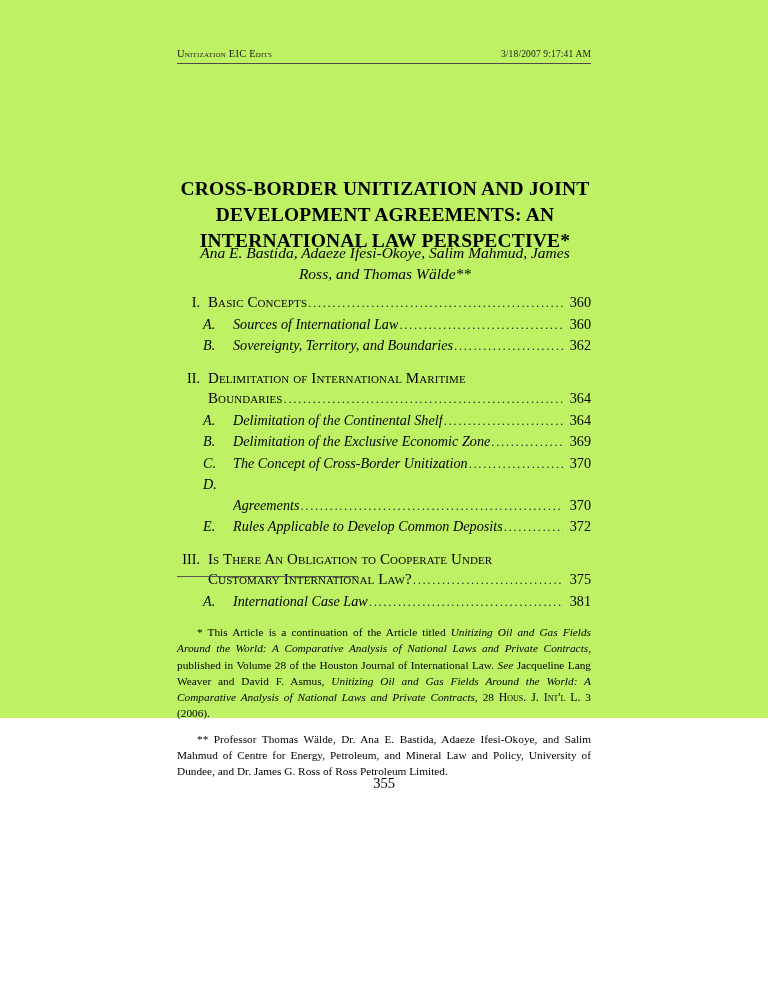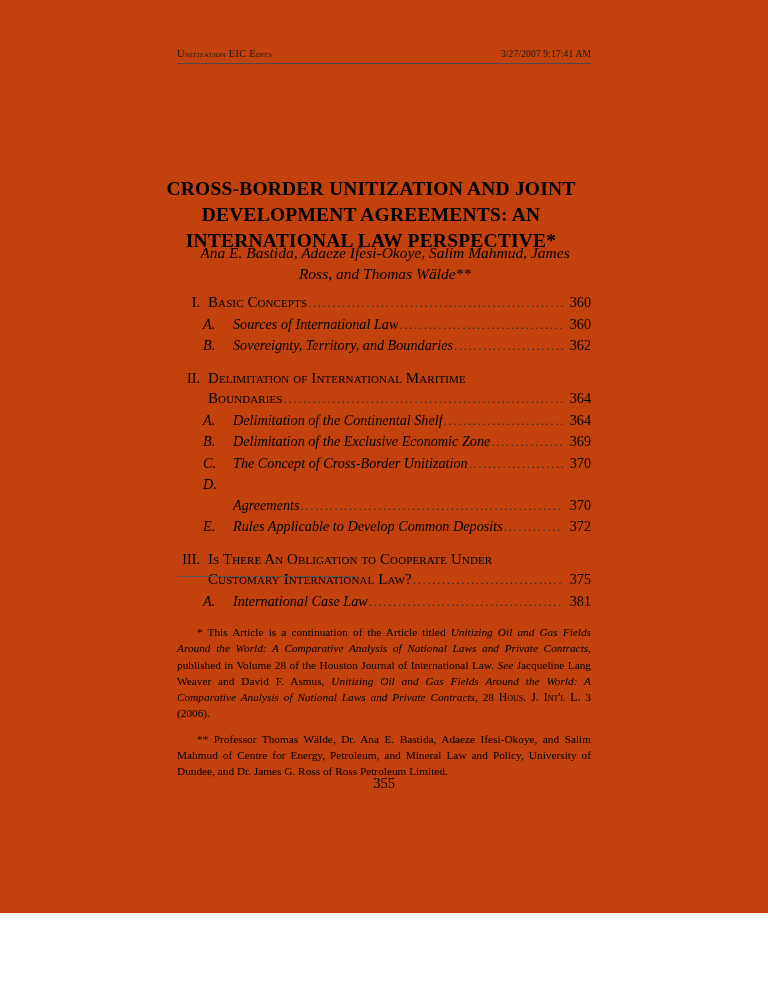--- a/index.html
+++ b/index.html
@@ -13,22 +13,22 @@
     font-family: "Liberation Serif", "DejaVu Serif", serif;
     color: #000000;
     position: relative;
     overflow: hidden;
   }
 
   .page {
     position: absolute;
     left: 0; top: 0;
     width: 768px;
-    height: 913px;
-    background: #c2410c;
+    height: 718px;
+    background: #bef264;
   }
 
   
   .runhead {
     position: absolute;
     left: 177px;
     top: 48px;
     width: 414px;
     display: flex;
     justify-content: space-between;
@@ -50,21 +50,21 @@
     left: 177px;
     top: 63px;
     width: 414px;
     height: 0;
     border-top: 1.1px solid #4a4a4a;
   }
 
   
   .title {
     position: absolute;
-    left: 146px;
+    left: 160px;
     top: 163px;
     width: 450px;
     text-align: center;
     font-weight: bold;
     font-size: 19.5px;
     line-height: 26px;
     letter-spacing: .2px;
   }
   .authors {
     position: absolute;
@@ -186,21 +186,21 @@
     font-size: 14.5px;
   }
 </style>
 </head>
 <body>
 
 <div class="page">
 
   <div class="runhead">
     <span class="runhead-left">Unitization EIC Edits</span>
-    <span class="runhead-right">3/27/2007 9:17:41 AM</span>
+    <span class="runhead-right">3/18/2007 9:17:41 AM</span>
   </div>
   <div class="runhead-rule"></div>
 
   <h1 class="title">
     <span>CROSS-BORDER UNITIZATION AND JOINT</span><br>
     <span>DEVELOPMENT AGREEMENTS: AN</span><br>
     <span>INTERNATIONAL LAW PERSPECTIVE*</span>
   </h1>
 
   <div class="authors">

